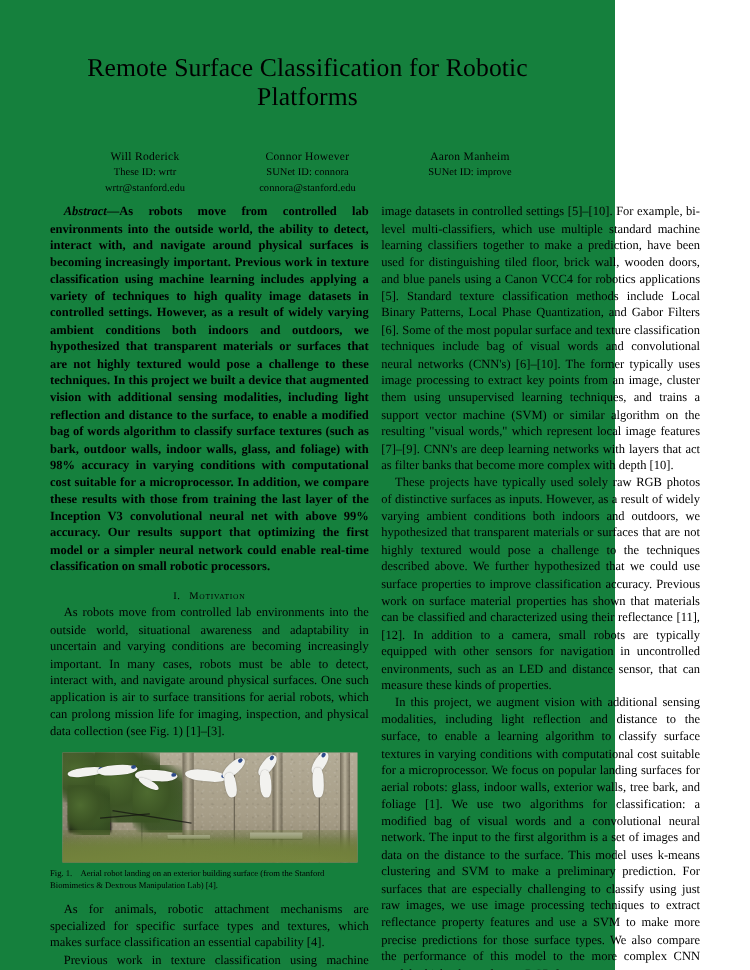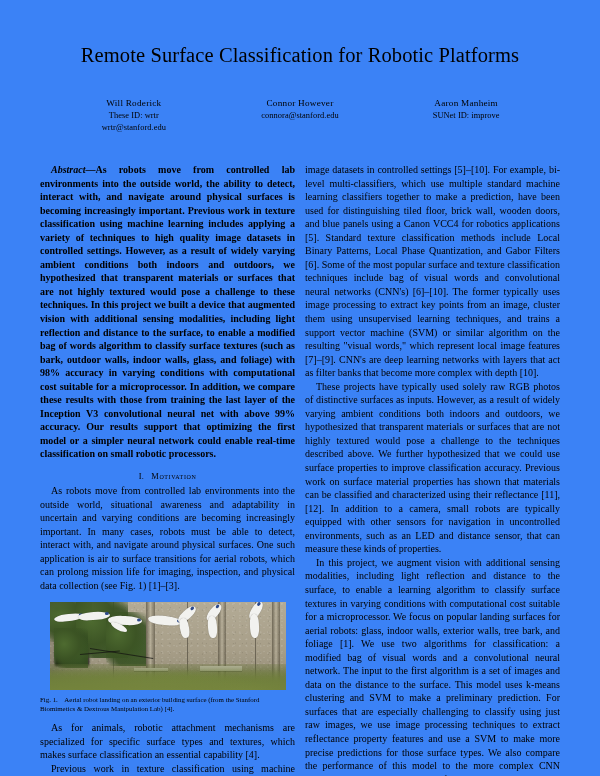--- a/index.html
+++ b/index.html
@@ -9,24 +9,24 @@
   }
   body {
     width: 600px;
     height: 776px;
     font-family: "Liberation Serif", "DejaVu Serif", serif;
     color: #000000;
     overflow: hidden;
     position: relative;
   }
   .page {
-    width: 600px;
+    width: 492px;
     height: 776px;
     position: relative;
-    background: #3b82f6;
+    background: #15803d;
   }
 
   
   .title-block {
     padding: 44px 40px 0 40px;
     text-align: center;
   }
   .paper-title {
     font-size: 20.5px;
     font-weight: normal;
@@ -238,20 +238,21 @@
   </div>
 
   <div class="authors">
     <div class="author">
       <span class="author-name">Will Roderick</span>
       <span class="author-id">These ID: wrtr</span>
       <span class="author-email">wrtr@stanford.edu</span>
     </div>
     <div class="author">
       <span class="author-name">Connor However</span>
+      <span class="author-id">SUNet ID: connora</span>
       <span class="author-email">connora@stanford.edu</span>
     </div>
     <div class="author">
       <span class="author-name">Aaron Manheim</span>
       <span class="author-id">SUNet ID: improve</span>
     </div>
   </div>
 
   <div class="columns">
 

